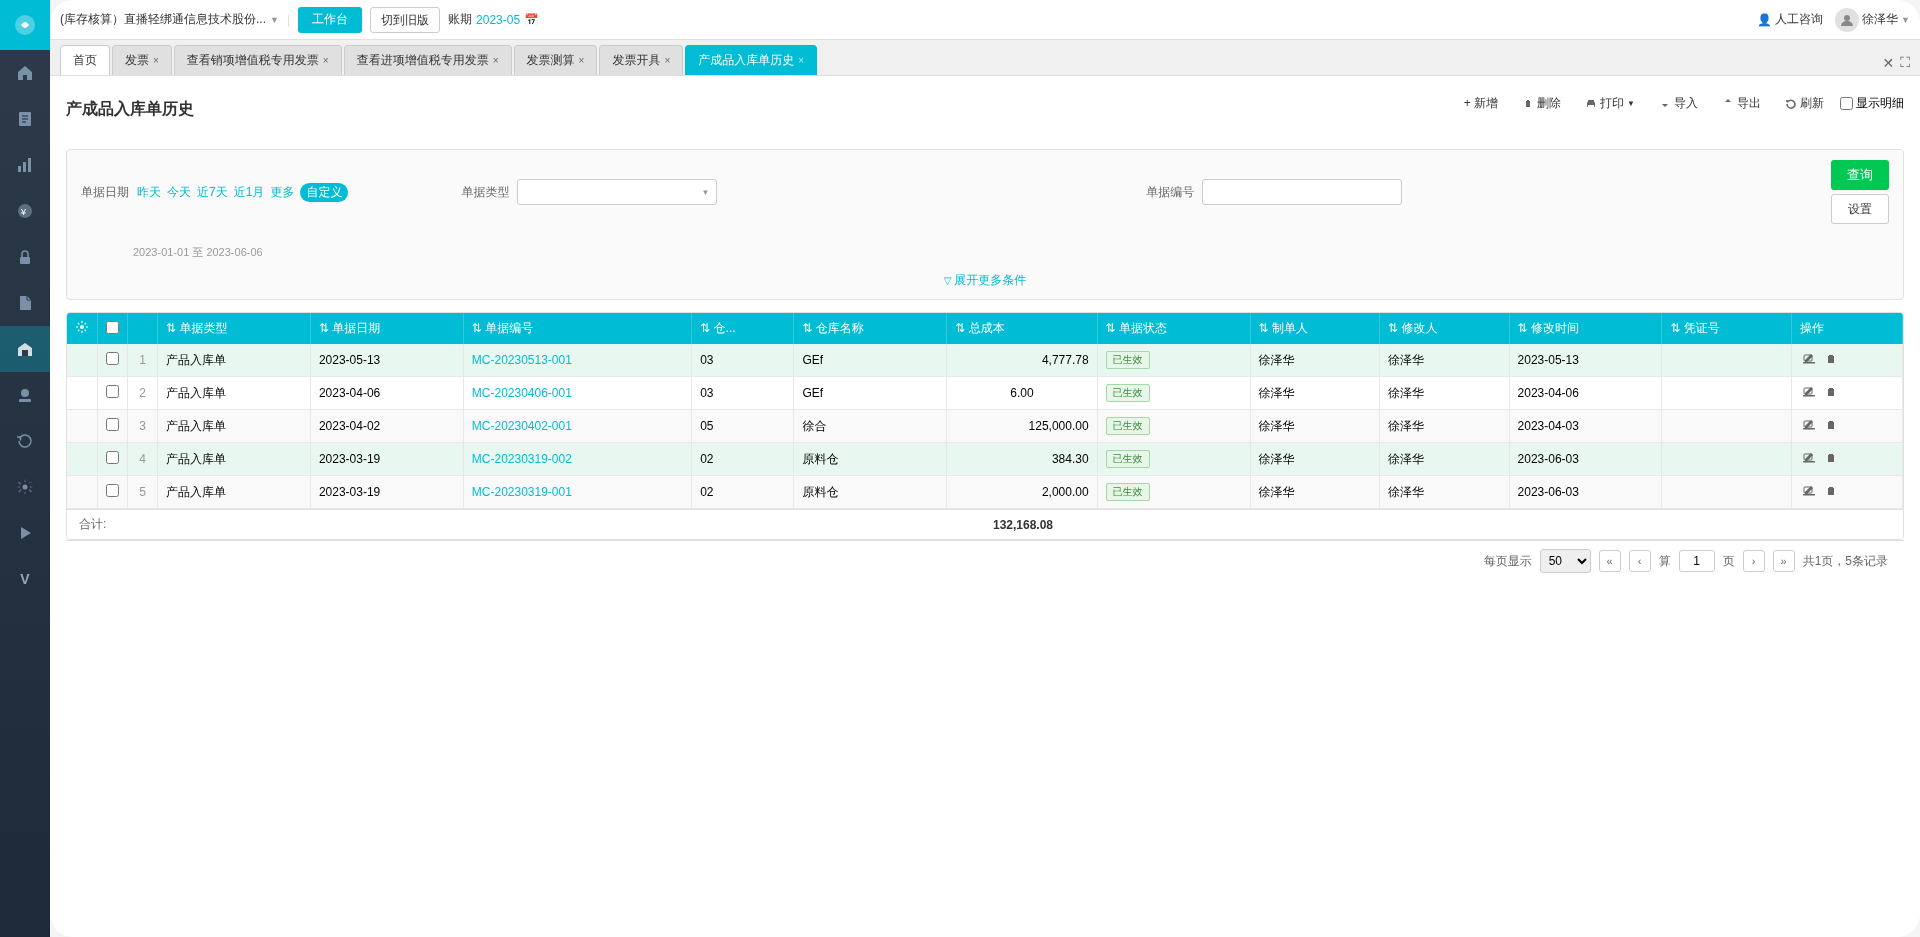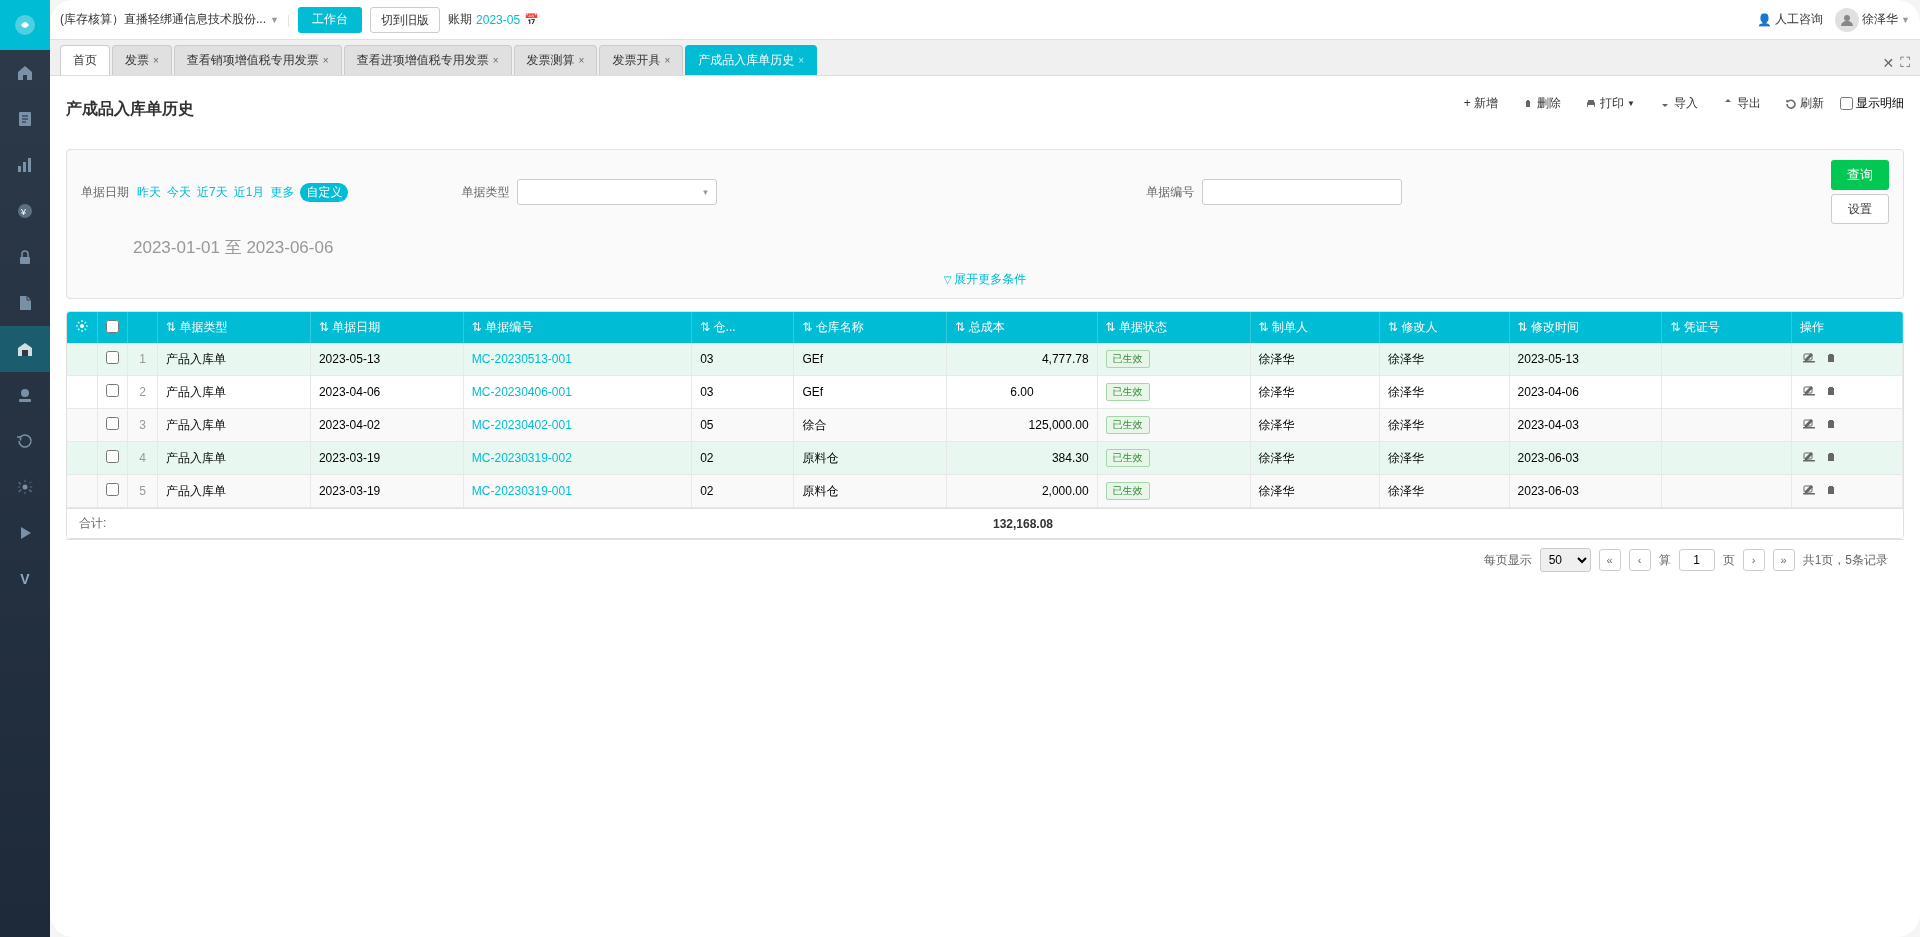--- a/index.html
+++ b/index.html
@@ -631,21 +631,21 @@
         </div>
         <div style="display:flex; align-items:center; gap:8px; flex:2;">
           <span class="filter-label">单据编号</span>
           <input class="filter-input" style="min-width: 200px;">
         </div>
         <div class="query-btns">
           <button class="btn-query">查询</button>
           <button class="btn-set">设置</button>
         </div>
       </div>
-      <div style="margin-top:12px; font-size:17px; color:#999; padding-left:52px;">2023-01-01 至 2023-06-06</div>
+      <div style="margin-top:21px; font-size:11px; color:#999; padding-left:52px;">2023-01-01 至 2023-06-06</div>
       <div style="margin-top:6px; display:flex; justify-content:center;">
         <div class="expand-btn">
           <span style="font-size:10px;">▽</span>
           <span>展开更多条件</span>
         </div>
       </div>
     </div>
 
     <div class="table-container">
       <table>

